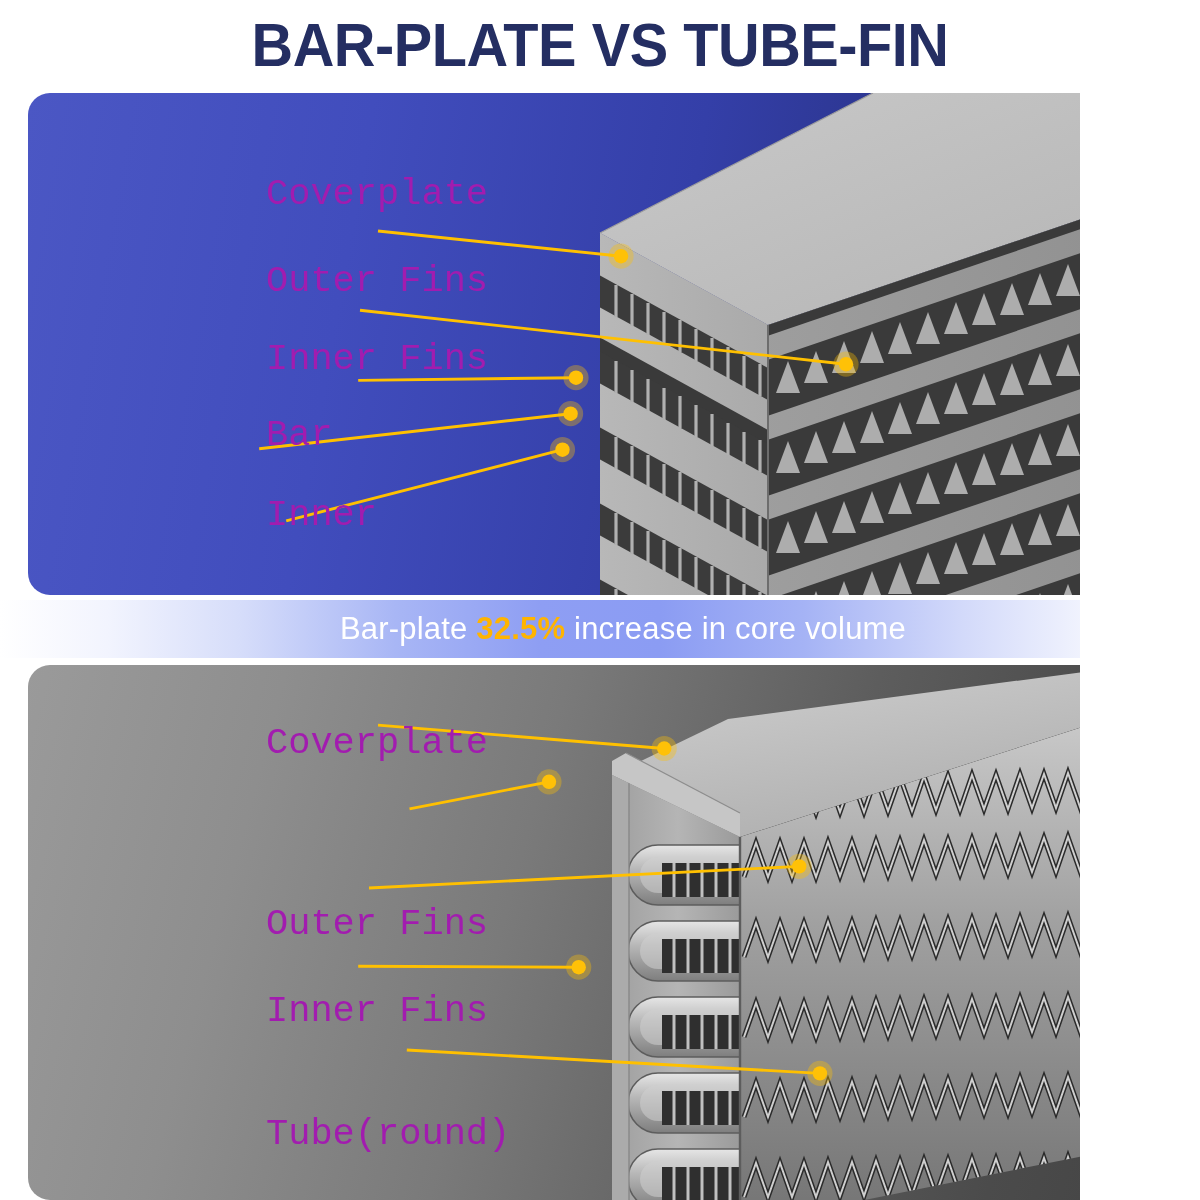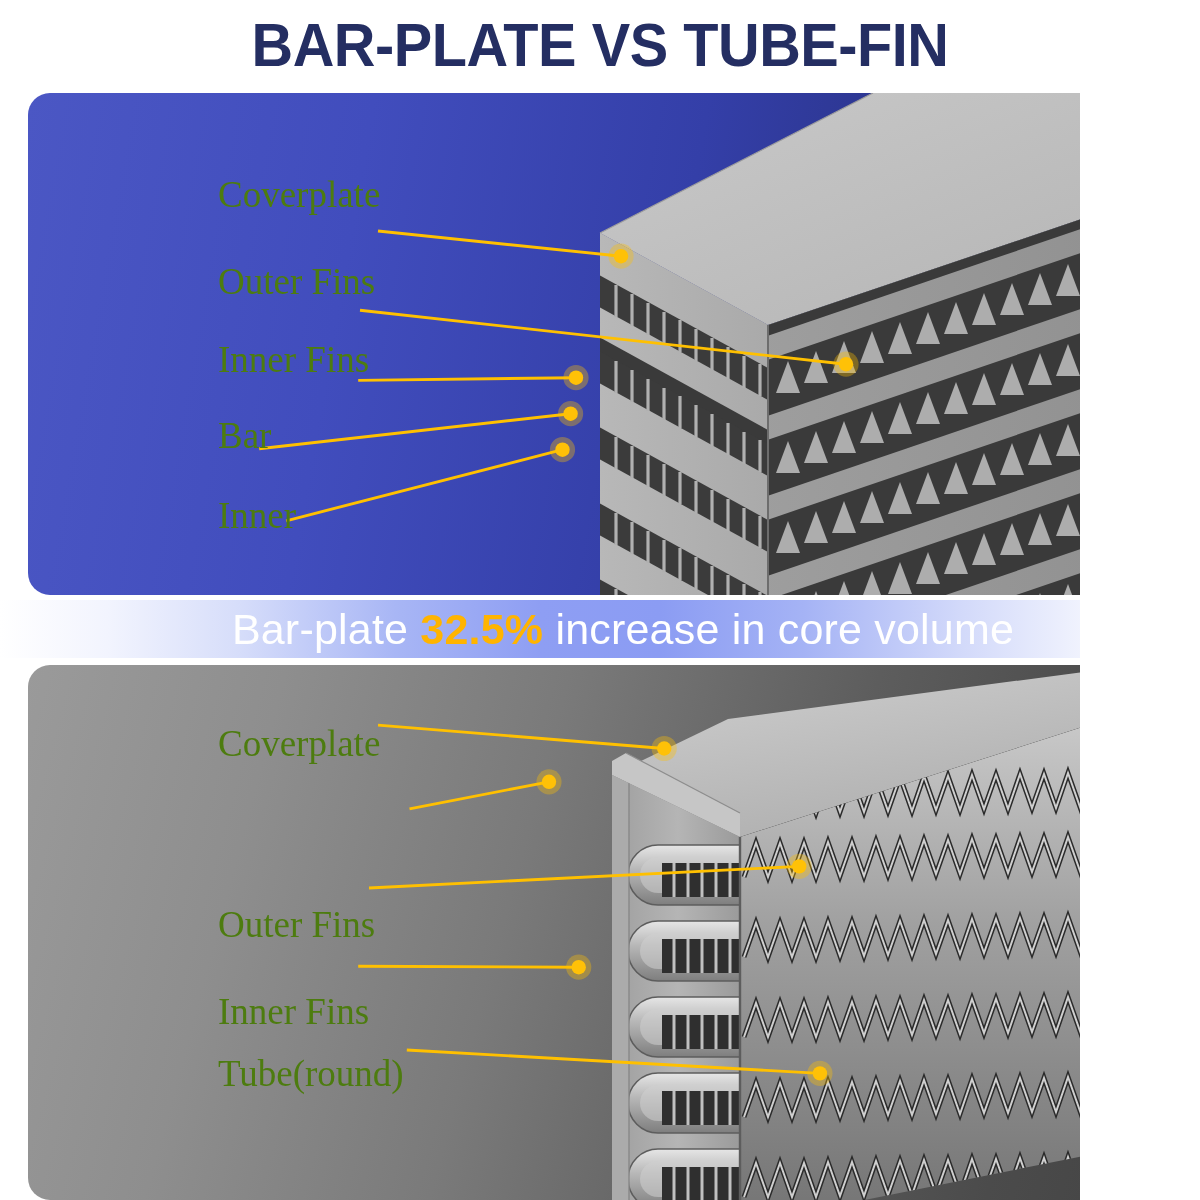--- a/index.html
+++ b/index.html
@@ -65,36 +65,37 @@
     background: linear-gradient(90deg,
        #ffffff 0%, #f2f4fe 9%, #d6ddfa 20%,
        #a8b6f5 33%, #8e9ef3 45%, #8b9cf3 55%,
        #a5b3f5 67%, #d2d9fa 80%, #f3f5fe 91%, #ffffff 100%);
     display: flex;
     align-items: center;
     justify-content: center;
   }
   .banner-text {
     font-family: "Liberation Sans", sans-serif;
-    font-size: 43px;
+    font-size: 31px;
     color: #ffffff;
     letter-spacing: 0.2px;
     white-space: nowrap;
     margin-left: 46px;
   }
   .banner-pct { color: #FFB400; font-weight: bold; }
 
   
   .callout-label {
     position: absolute;
-    font-family: Liberation Serif, serif;
+    font-family: Liberation Mono, monospace;
     font-size: 37px;
-    color: #4d7c0f;
+    color: #a21caf;
     white-space: nowrap;
     line-height: 1;
+    margin-left: 48px;
   }
 
   
   .art-svg {
     position: absolute;
     left: 0; top: 0;
     width: 100%; height: 100%;
     pointer-events: none;
   }
 </style>
@@ -605,19 +606,19 @@
 
   <div class="callout-label" style="left:218px; top:176px; z-index:6">Coverplate</div>
   <div class="callout-label" style="left:218px; top:263px; z-index:6">Outer Fins</div>
   <div class="callout-label" style="left:218px; top:341px; z-index:6">Inner Fins</div>
   <div class="callout-label" style="left:218px; top:417px; z-index:6">Bar</div>
   <div class="callout-label" style="left:218px; top:497px; z-index:6">Inner</div>
 
   <div class="callout-label" style="left:218px; top:725px; z-index:6">Coverplate</div>
   <div class="callout-label" style="left:218px; top:906px; z-index:6">Outer Fins</div>
   <div class="callout-label" style="left:218px; top:993px; z-index:6">Inner Fins</div>
-  <div class="callout-label" style="left:218px; top:1055px; z-index:6">Tube(round)</div>
+  <div class="callout-label" style="left:218px; top:1116px; z-index:6">Tube(round)</div>
 
   <div class="banner">
     <div class="banner-text"><span>Bar-plate </span><span class="banner-pct">32.5%</span><span> increase in core volume</span></div>
   </div>
 
 </div>
 
 </body></html>

